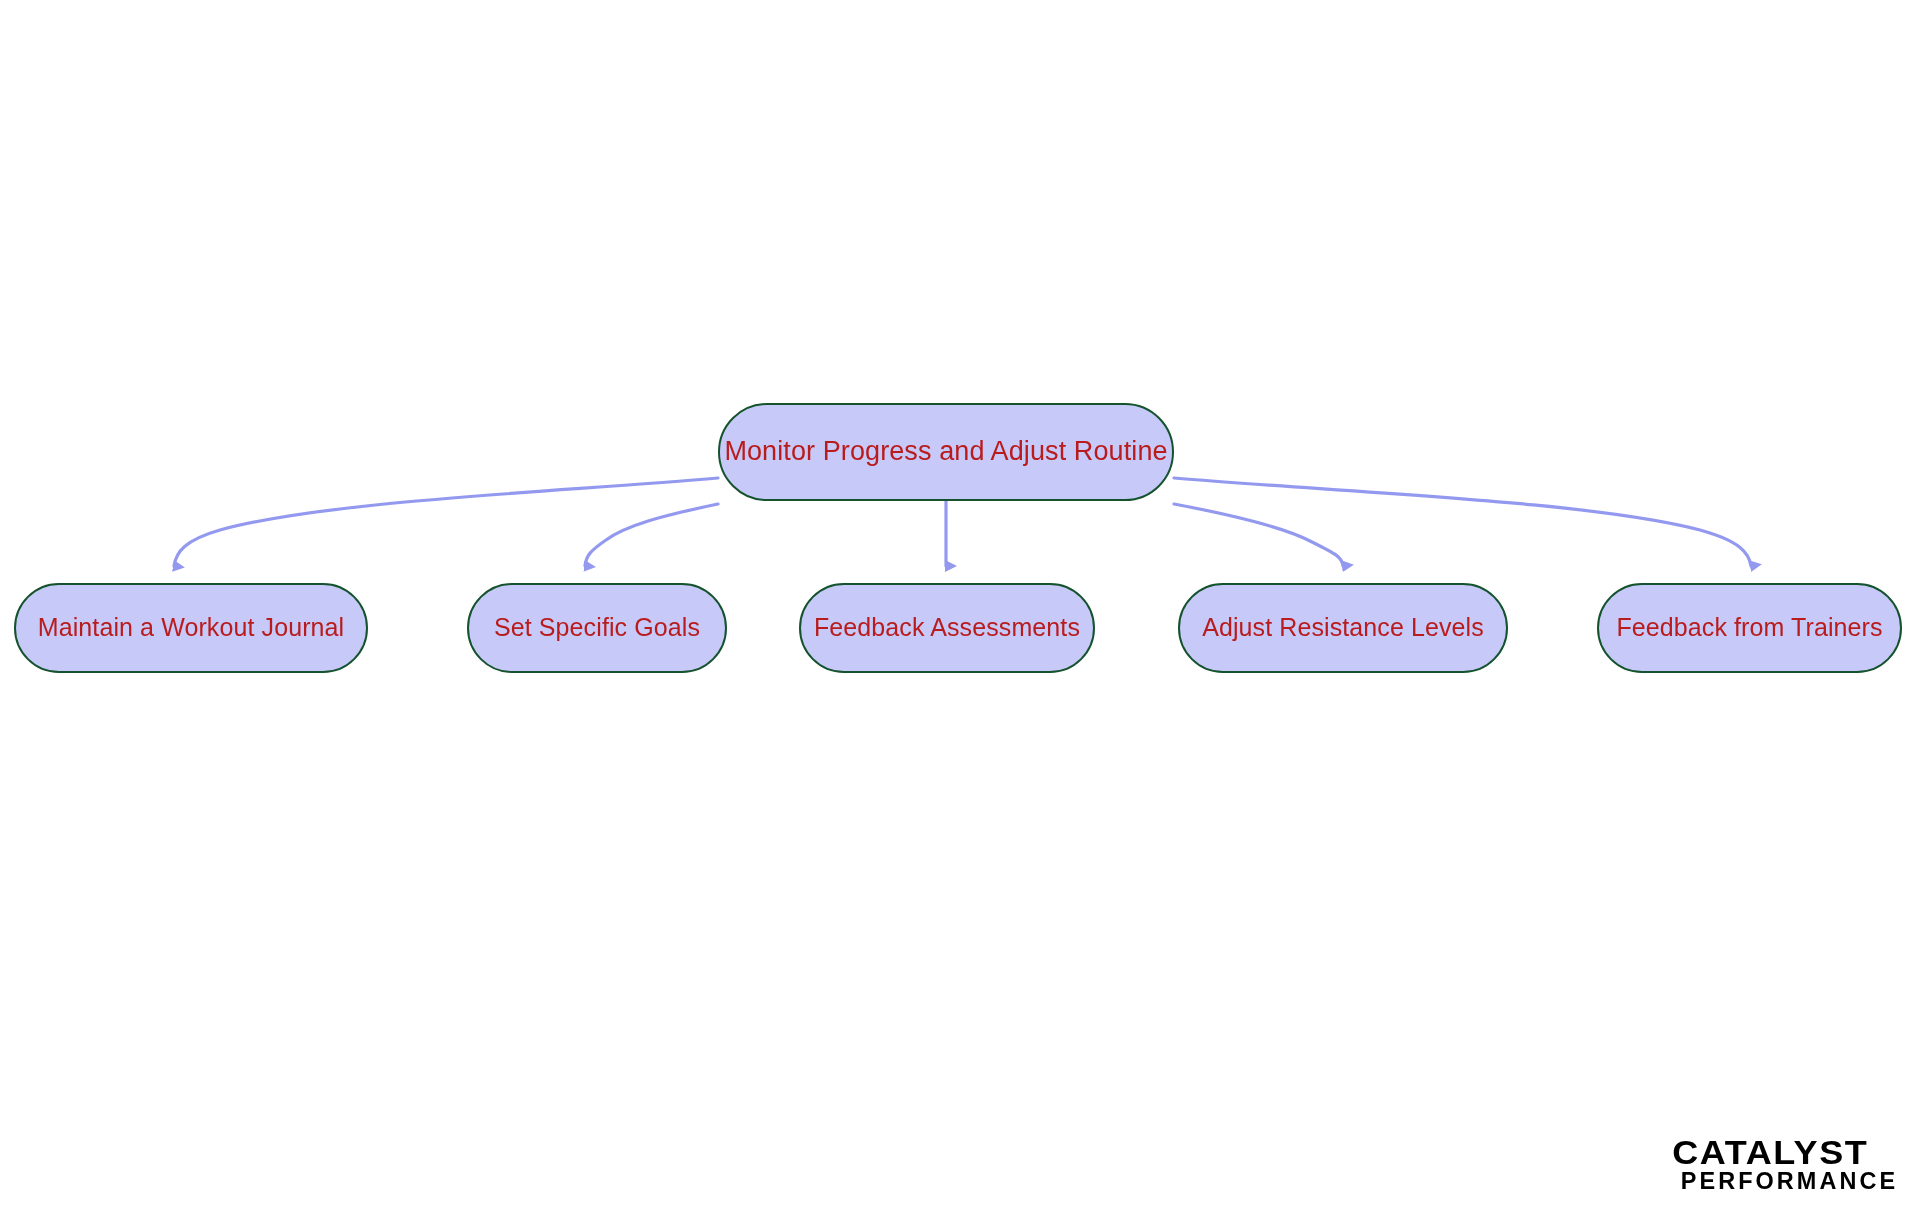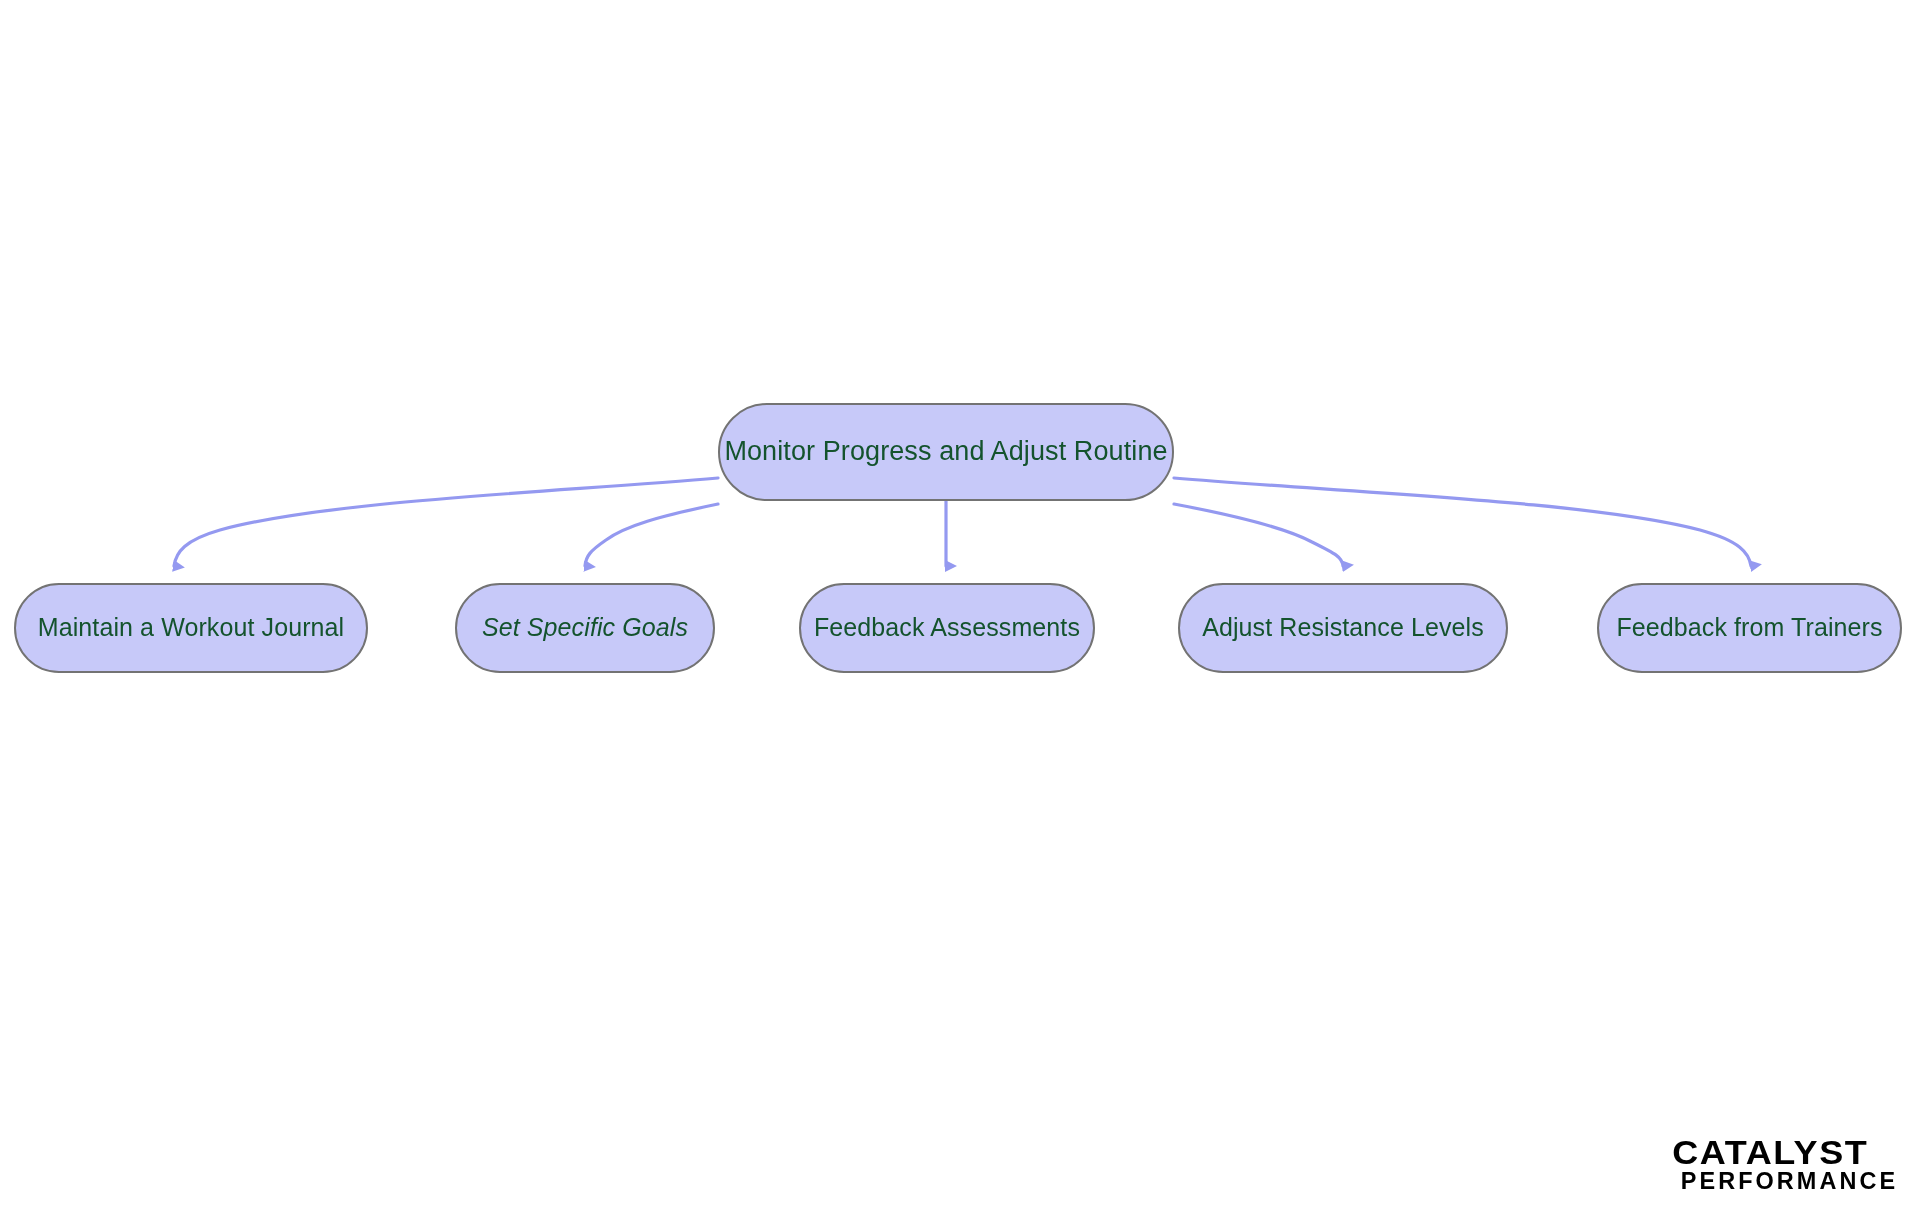--- a/index.html
+++ b/index.html
@@ -34,23 +34,23 @@
   }
 
   
   .node {
     position: absolute;
     box-sizing: border-box;
     display: flex;
     align-items: center;
     justify-content: center;
     background: #c7c9f9;
-    border: 2px solid #737373;
+    border: 2px solid #14532d;
     border-radius: 999px;
-    color: #14532d;
+    color: #b91c1c;
     letter-spacing: 0.1px;
     white-space: nowrap;
     user-select: none;
   }
   .node-label {
     display: block;
     line-height: 1;
     padding-bottom: 2px;
   }
 
@@ -62,21 +62,21 @@
     font-size: 27px;
   }
 
   .node.leaf {
     top: 583px;
     height: 90px;
     font-size: 25px;
   }
 
   .leaf-0 { left: 14px;   width: 354px; }
-  .leaf-1 { left: 455px;  width: 260px; font-style: italic; }
+  .leaf-1 { left: 467px;  width: 260px; }
   .leaf-2 { left: 799px;  width: 296px; }
   .leaf-3 { left: 1178px; width: 330px; }
   .leaf-4 { left: 1597px; width: 305px; }
 
   
   #brand-logo {
     position: absolute;
     right: 22px;
     bottom: 20px;
     text-align: left;

